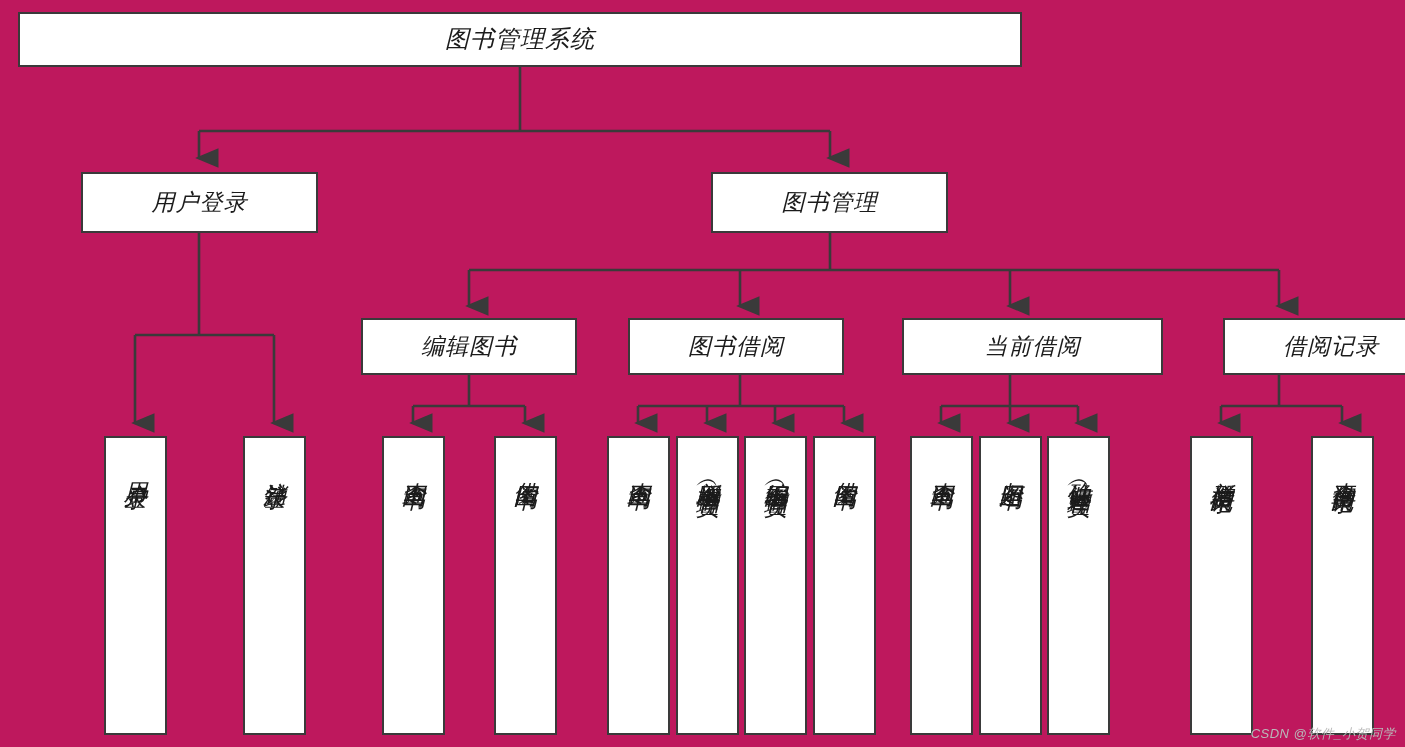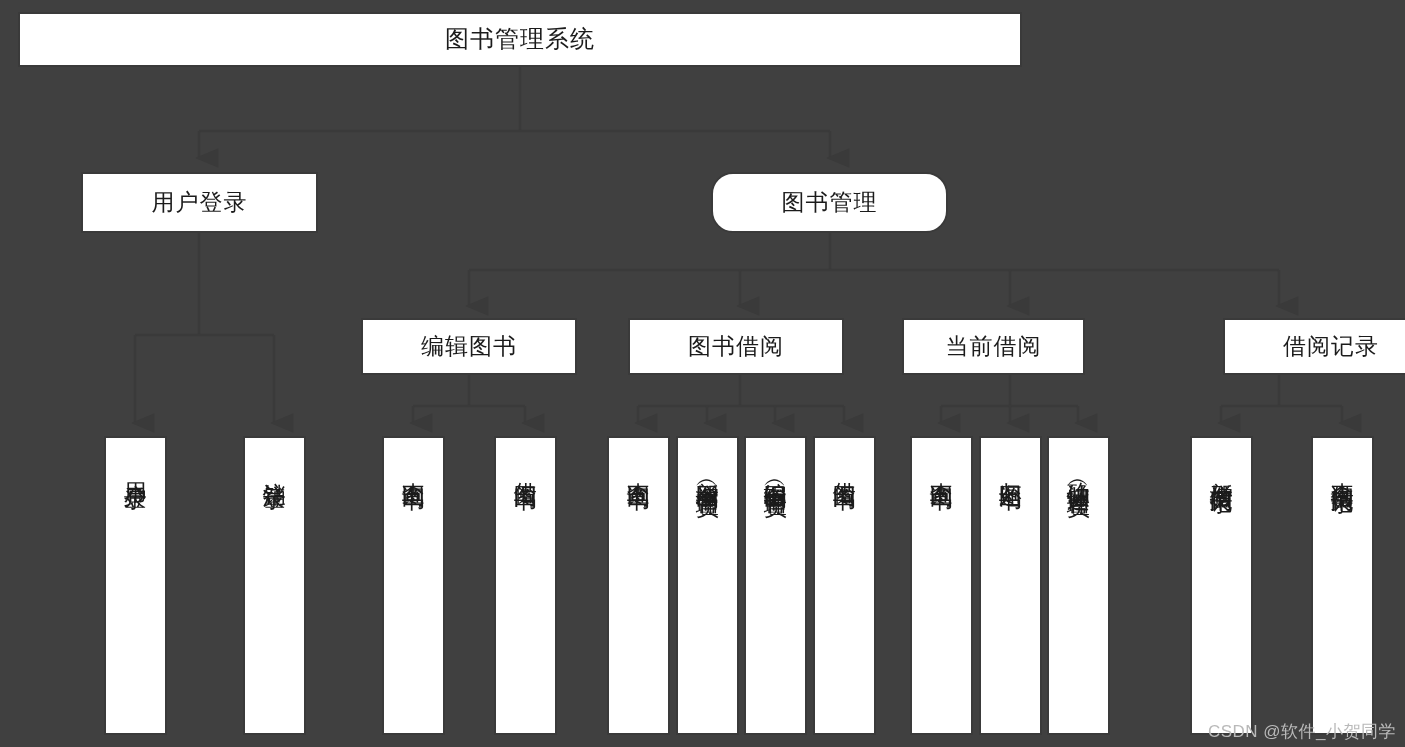--- a/index.html
+++ b/index.html
@@ -7,22 +7,23 @@
     padding: 0;
     background: #ffffff;
   }
   body {
     font-family: "Liberation Sans", "DejaVu Sans", sans-serif;
   }
   #canvas {
     position: relative;
     width: 1405px;
     height: 747px;
-    background: #404040;
+    background: #be185d;
     overflow: hidden;
+    font-style: italic;
   }
   svg.wires {
     position: absolute;
     left: 0;
     top: 0;
     width: 1405px;
     height: 747px;
     pointer-events: none;
   }
   .node {
@@ -54,21 +55,21 @@
     font-size: 23px;
     line-height: 1.16;
     letter-spacing: 2px;
     white-space: nowrap;
     color: #1b1b1b;
   }
   .watermark {
     position: absolute;
     right: 9px;
     bottom: 4px;
-    font-size: 17px;
+    font-size: 13px;
     color: #b9b9b9;
     letter-spacing: 0.5px;
     white-space: nowrap;
     text-align: center;
   }
 </style>
 </head>
 <body>
 
 <div id="canvas">
@@ -123,31 +124,31 @@
     </g>
   </svg>
 
   <div class="node horiz root" style="left:18px; top:12px; width:1004px; height:55px;">
     <span>图书管理系统</span>
   </div>
 
   <div class="node horiz" style="left:81px; top:172px; width:237px; height:61px;">
     <span>用户登录</span>
   </div>
-  <div class="node horiz" style="left:711px; top:172px; width:237px; height:61px;border-radius:22px;">
+  <div class="node horiz" style="left:711px; top:172px; width:237px; height:61px;">
     <span>图书管理</span>
   </div>
 
   <div class="node horiz" style="left:361px; top:318px; width:216px; height:57px;">
     <span>编辑图书</span>
   </div>
   <div class="node horiz" style="left:628px; top:318px; width:216px; height:57px;">
     <span>图书借阅</span>
   </div>
-  <div class="node horiz" style="left:902px; top:318px; width:183px; height:57px;">
+  <div class="node horiz" style="left:902px; top:318px; width:261px; height:57px;">
     <span>当前借阅</span>
   </div>
   <div class="node horiz" style="left:1223px; top:318px; width:216px; height:57px;">
     <span>借阅记录</span>
   </div>
 
   <div class="node vert" style="left:104px; top:436px; width:63px; height:299px;">
     <span class="vtext">用户登录</span>
   </div>
   <div class="node vert" style="left:243px; top:436px; width:63px; height:299px;">

